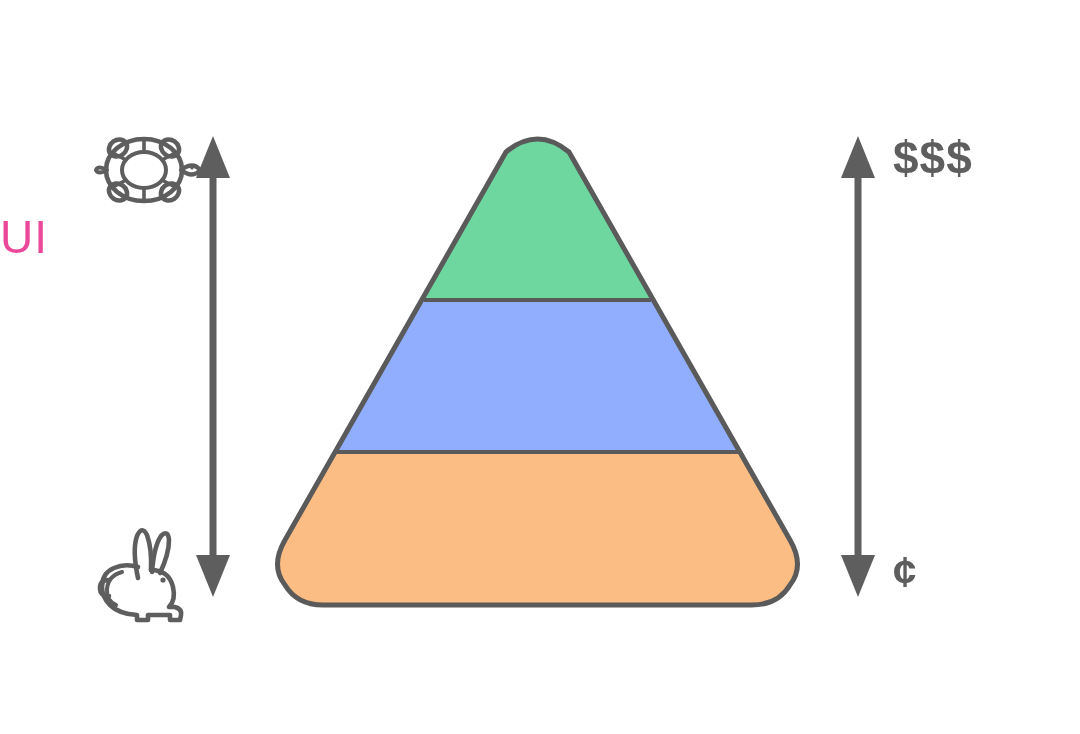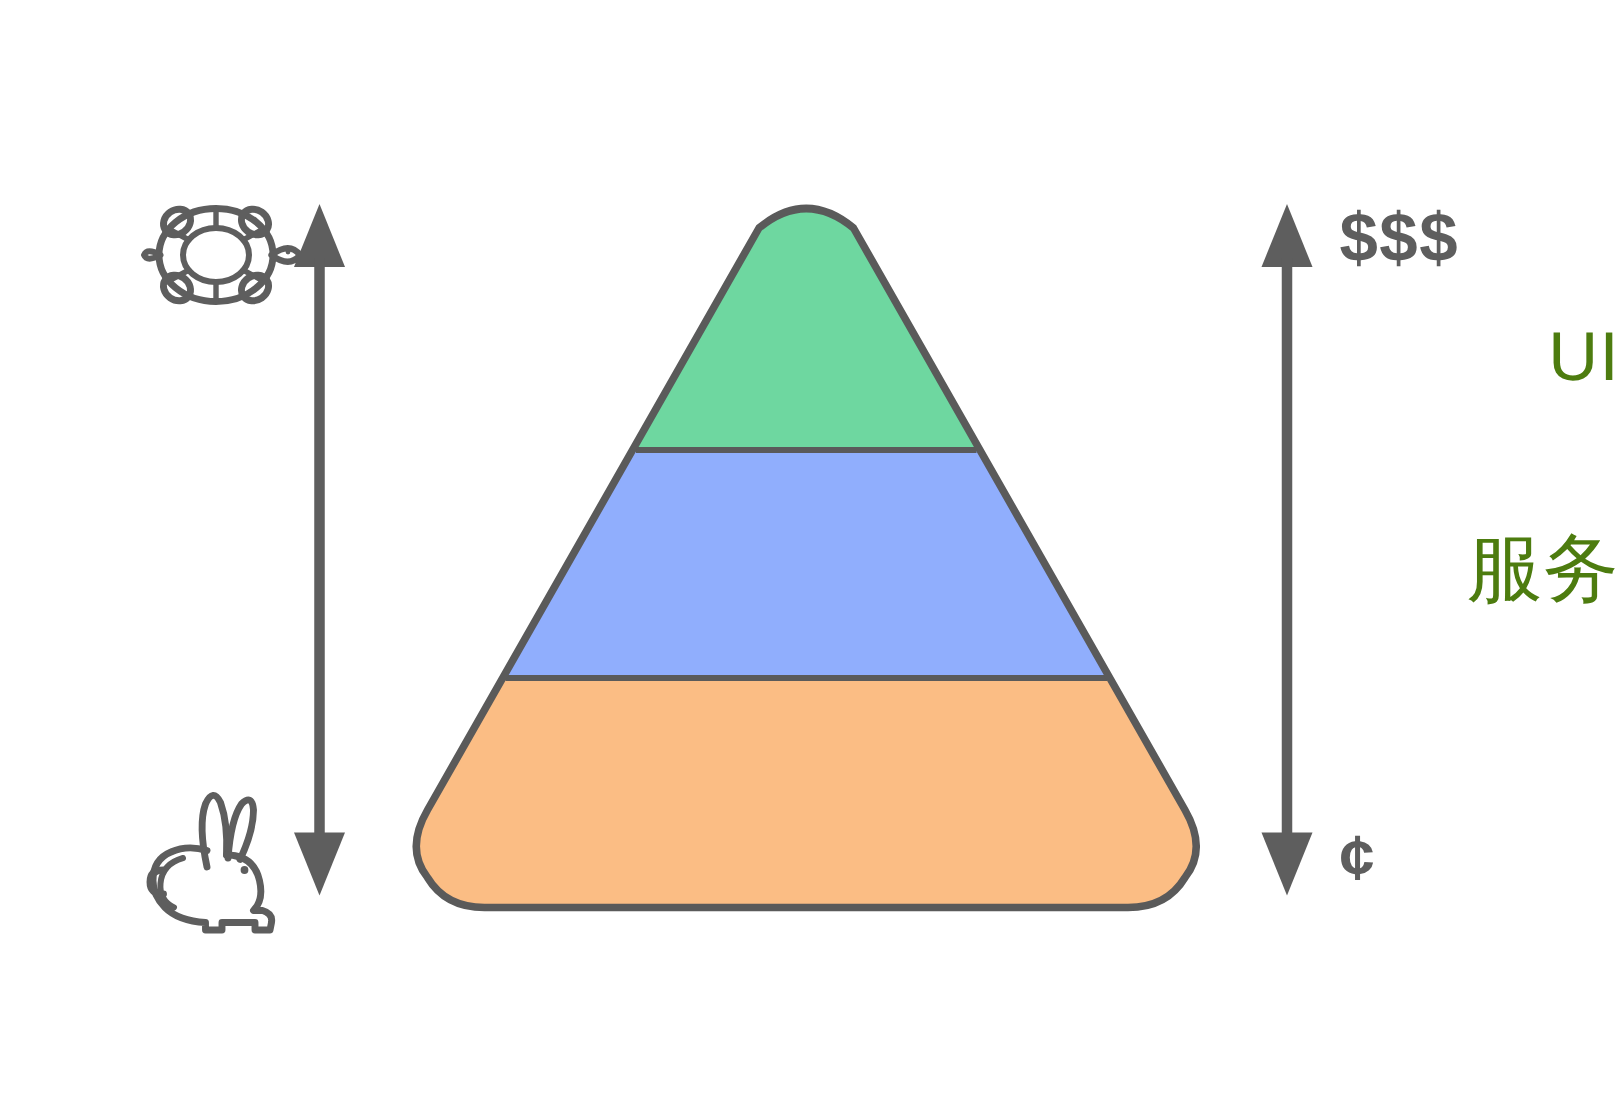--- a/index.html
+++ b/index.html
@@ -20,23 +20,23 @@
   }
   .layer {
     position: absolute;
     top: 0;
     left: 0;
     width: 1080px;
     height: 734px;
   }
   .pyr-label {
     position: absolute;
-    color: #4d7c0f;
+    color: #ec4899;
     font-weight: 500;
-    text-align: right;
+    text-align: left;
     width: 100%;
     left: 0;
     letter-spacing: 0.02em;
     pointer-events: none;
     user-select: none;
   }
   .label-ui {
     top: 207px;
     font-size: 46px;
     line-height: 60px;
@@ -107,21 +107,20 @@
              L 790.0 540.0
              Q 805.0 566.0 790.0 585.0
              Q 778.0 605.0 752.0 605.0
              L 323.0 605.0
              Q 297.0 605.0 285.0 585.0
              Q 270.0 566.0 285.0 540.0
              Z" fill="none" stroke="#5a5a5a" stroke-width="5" stroke-linejoin="round"></path>
   </svg>
 
   <div class="pyr-label label-ui">UI</div>
-  <div class="pyr-label label-service">服务</div>
 
   <svg class="layer" viewBox="0 0 1080 734">
 
     <g fill="none" stroke="#5e5e5e" stroke-width="4.6" stroke-linecap="round" stroke-linejoin="round">
 
       <ellipse cx="144" cy="170" rx="38" ry="31"></ellipse>
 
       <ellipse cx="144" cy="170" rx="22" ry="18" stroke-width="4"></ellipse>
 
       <line x1="144" y1="152" x2="144" y2="139" stroke-width="3.6"></line>

